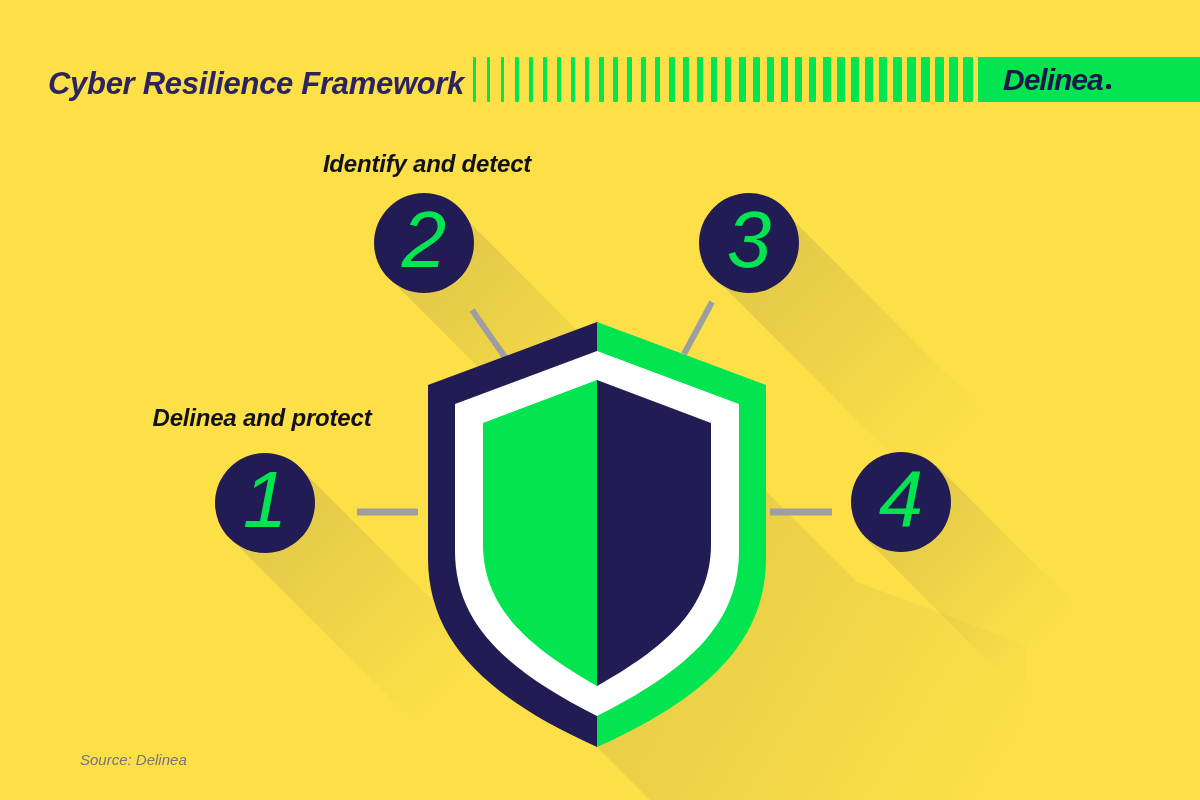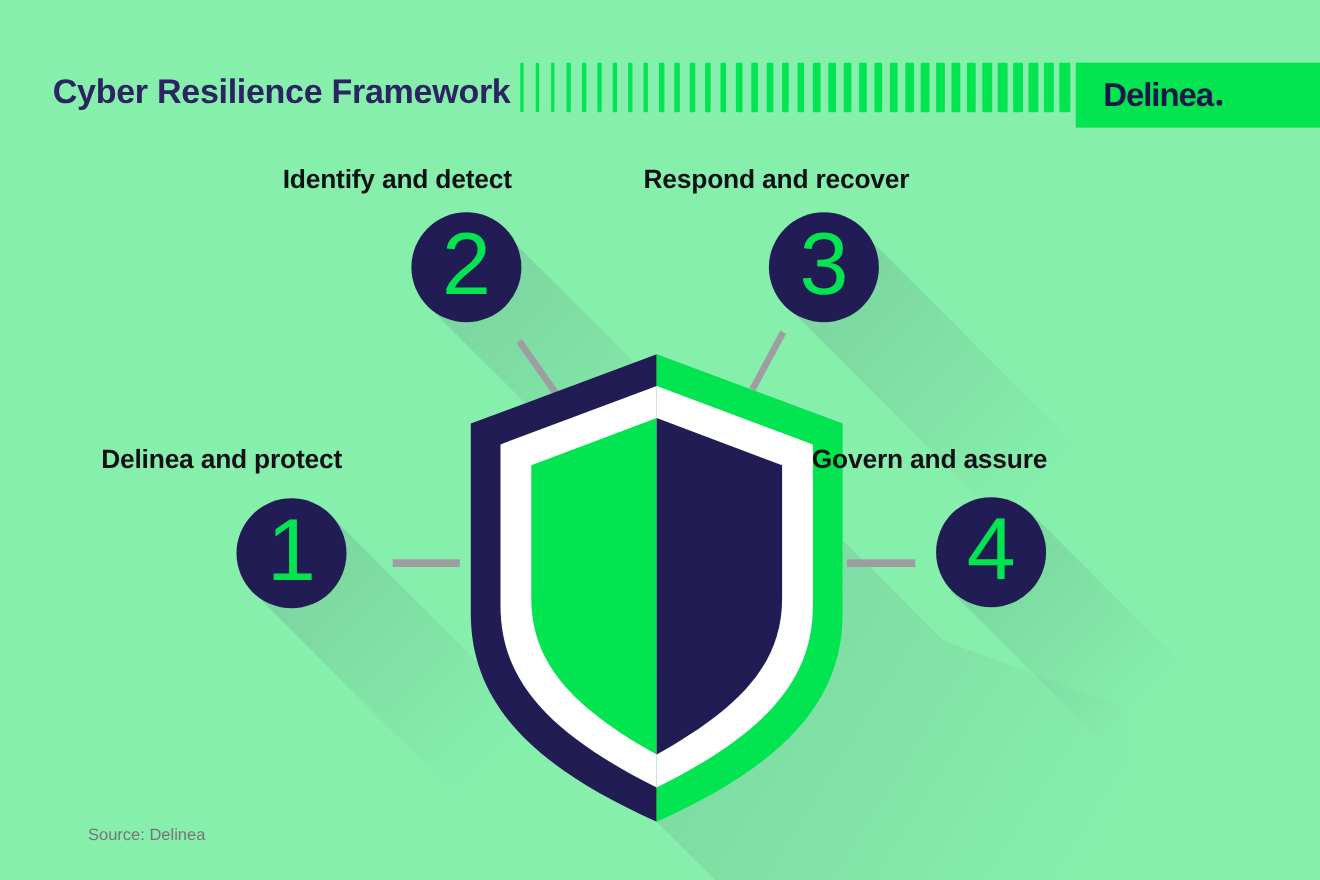--- a/index.html
+++ b/index.html
@@ -9,42 +9,43 @@
     --title-navy:#2B2460;
     --label-black:#121216;
     --source-gray:#75757A;
   }
   *{margin:0;padding:0;box-sizing:border-box;}
   html,body{background:#ffffff;}
   body{font-family:"Liberation Sans", sans-serif;}
   .canvas{
     position:relative;
     width:1200px;height:800px;
-    background:#86efac;
+    background:#fde047;
     overflow:hidden;
+    font-style:italic;
   }
   
   .page-title{
     position:absolute;left:48px;top:66px;
     font-size:31px;font-weight:600;letter-spacing:-0.3px;
     color:var(--title-navy);
     white-space:nowrap;
   }
   .barcode{
     position:absolute;left:473px;top:57px;
     width:505px;height:45px;
   }
   .barcode .bar{
     position:absolute;top:0;height:45px;
     background:var(--green);
     border-radius:1px;
   }
   .brand-block{
     position:absolute;left:978px;top:57px;
-    width:222px;height:59px;
+    width:222px;height:45px;
     background:var(--green);
     display:flex;align-items:center;
   }
   .brand-text{
     margin-left:25px;
     font-size:30px;font-weight:700;letter-spacing:-1px;
     color:#1B1749;line-height:45px;
   }
   .brand-dot{
     width:5px;height:5px;border-radius:1.5px;
@@ -64,21 +65,21 @@
     position:absolute;width:100px;height:100px;border-radius:50%;
     background:var(--navy);
     display:flex;align-items:center;justify-content:center;
   }
   .step-number{
     color:var(--green);
     font-size:80px;font-weight:400;line-height:1;
     padding-bottom:6px;
   }
   .step-label{
-    position:absolute;width:340px;
+    position:absolute;width:340px;text-align:center;
     font-size:24px;font-weight:700;letter-spacing:-0.2px;
     color:var(--label-black);
     white-space:nowrap;
   }
   .circle-1{left:215px;top:453px;}
   .circle-2{left:374px;top:193px;}
   .circle-3{left:699px;top:193px;}
   .circle-4{left:851px;top:452px;}
   .label-1{left:92px;top:404px;}
   .label-2{left:257px;top:150px;}
@@ -175,22 +176,20 @@
       <path class="fill-white" d="M597,351 L455,404 L455,551 C455,626 510,672 597,716 Z"></path>
       <path class="fill-white" d="M597,351 L739,404 L739,551 C739,626 684,672 597,716 Z"></path>
 
       <path class="fill-green" d="M597,380 L483,423 L483,544 C483,609 530,648 597,686 Z"></path>
       <path class="fill-navy" d="M597,380 L711,423 L711,544 C711,609 664,648 597,686 Z"></path>
     </g>
   </svg>
 
   <div class="step-label label-1">Delinea and protect</div>
   <div class="step-label label-2">Identify and detect</div>
-  <div class="step-label label-3">Respond and recover</div>
-  <div class="step-label label-4">Govern and assure</div>
 
   <div class="step-circle circle-1">
     <span class="step-number">1</span>
   </div>
   <div class="step-circle circle-2">
     <span class="step-number">2</span>
   </div>
   <div class="step-circle circle-3">
     <span class="step-number">3</span>
   </div>

